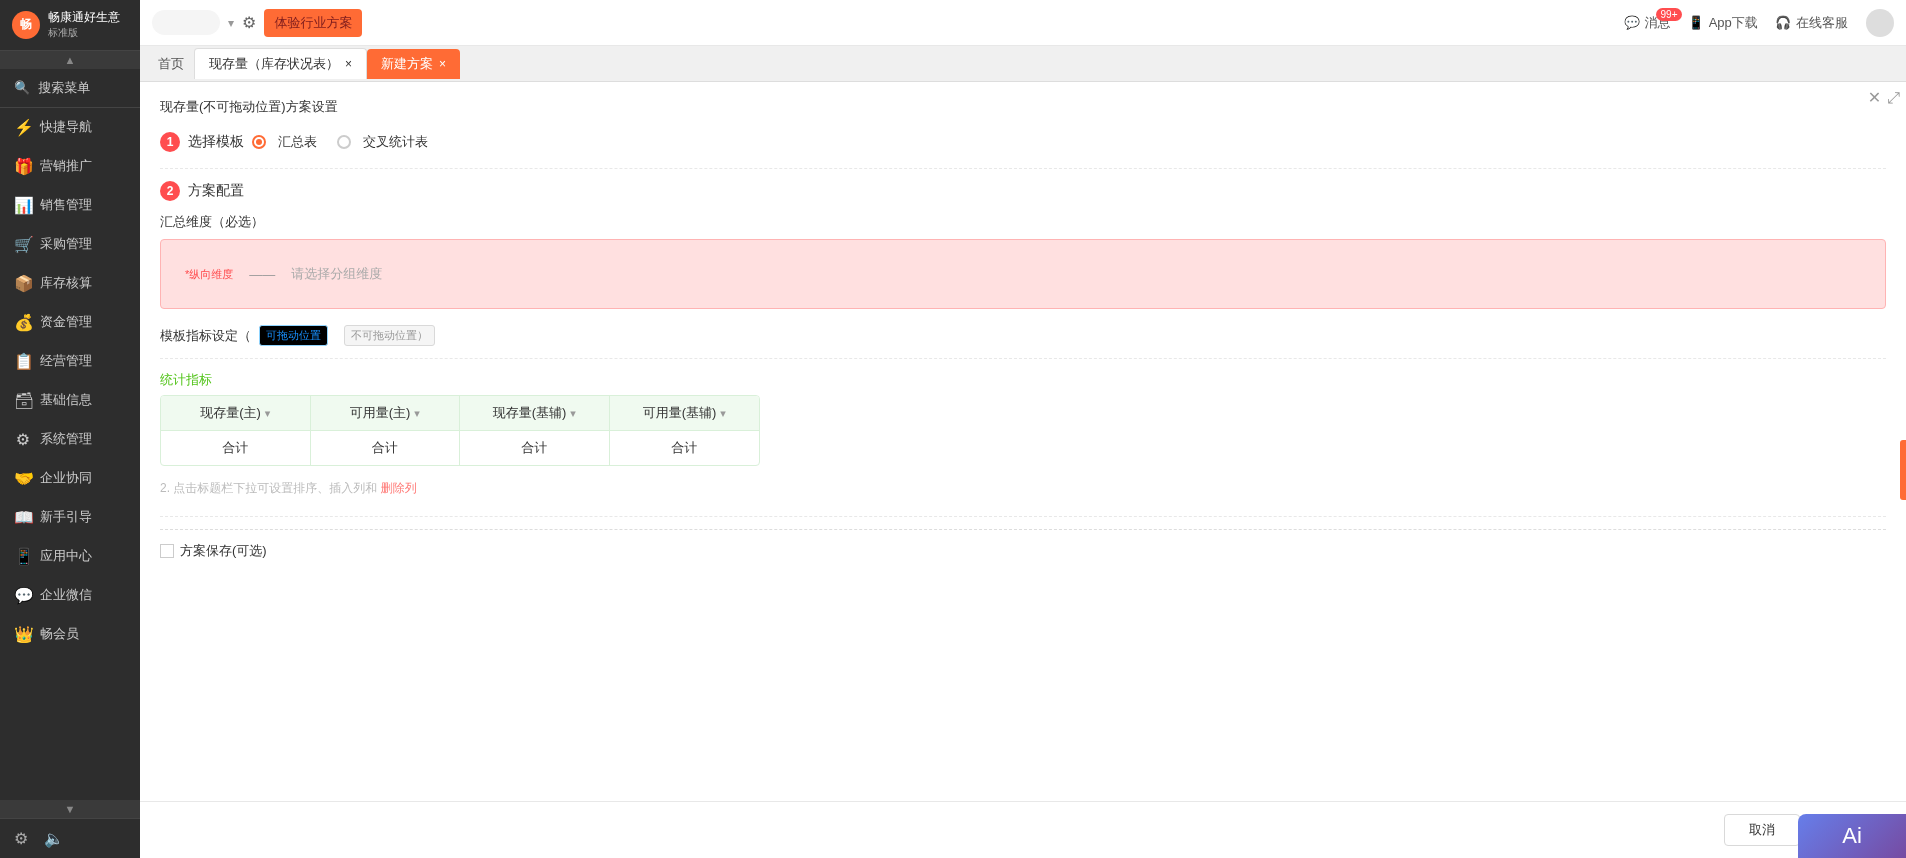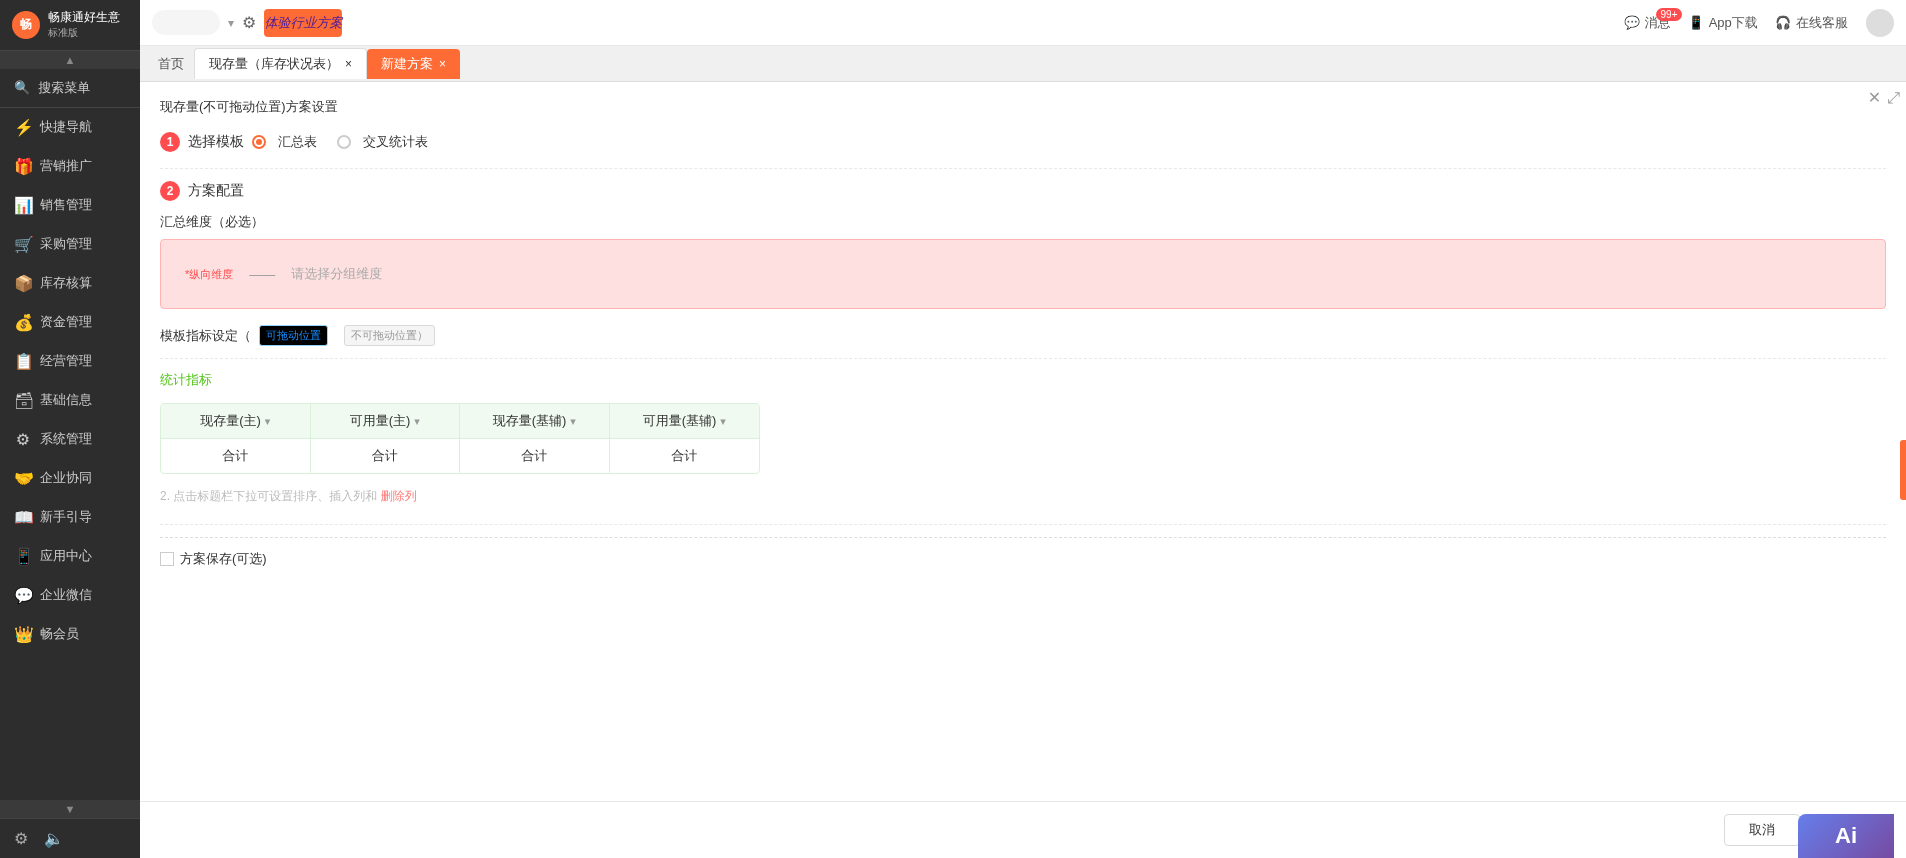--- a/index.html
+++ b/index.html
@@ -85,27 +85,26 @@
       border-radius: 14px;
       padding: 4px 10px;
       gap: 6px;
       color: #999;
       font-size: 12px;
     }
     .topbar-chevron { color: #999; font-size: 12px; cursor: pointer; }
     .topbar-gear { color: #666; font-size: 16px; cursor: pointer; }
     .topbar-trial-btn {
       background: #ff6b35;
-      color: #4c1d95;
+      color: #7f1d1d;
       border: none;
       border-radius: 4px;
-      padding: 5px 0;
-      font-size: 13px;
-      cursor: pointer;
-      font-style: italic;
+      padding: 5px 10px;
+      font-size: 13px;
+      cursor: pointer;
     }
     .topbar-right {
       margin-left: auto;
       display: flex;
       align-items: center;
       gap: 18px;
       font-size: 13px;
       color: #555;
     }
     .topbar-badge-item { display: flex; align-items: center; gap: 4px; cursor: pointer; position: relative; }
@@ -238,21 +237,21 @@
       background: #f5f5f5;
       border: 1px solid #d9d9d9;
       border-radius: 3px;
       padding: 2px 6px;
       font-size: 11px;
       color: #999;
     }
 
     
     .stats-section { margin-bottom: 8px; }
-    .stats-title { color: #52c41a; font-size: 13px; margin-bottom: 14px; }
+    .stats-title { color: #52c41a; font-size: 13px; margin-bottom: 6px; }
     .stats-table {
       border: 1px solid #d9f0d9;
       border-radius: 4px;
       overflow: hidden;
       width: 600px;
     }
     .stats-table-header {
       display: grid;
       grid-template-columns: 1fr 1fr 1fr 1fr;
       background: #f0faf0;
@@ -332,26 +331,26 @@
       text-align: center;
       padding: 3px 0;
       cursor: pointer;
       color: #888;
       font-size: 11px;
     }
 
     
     .ai-float-btn {
       position: fixed;
-      bottom: 0; right: 12px;
+      bottom: 0; right: 0;
       background: linear-gradient(135deg, #667eea, #764ba2);
       color: white;
       font-size: 22px;
-      font-weight: bold;
-      width: 96px; height: 44px;
+      font-weight: normal;
+      width: 108px; height: 44px;
       display: flex; align-items: center; justify-content: center;
       border-radius: 8px 0 0 0;
       cursor: pointer;
     }
 
     
     .panel-topright {
       position: absolute;
       top: 6px; right: 6px;
       display: flex; gap: 6px;

